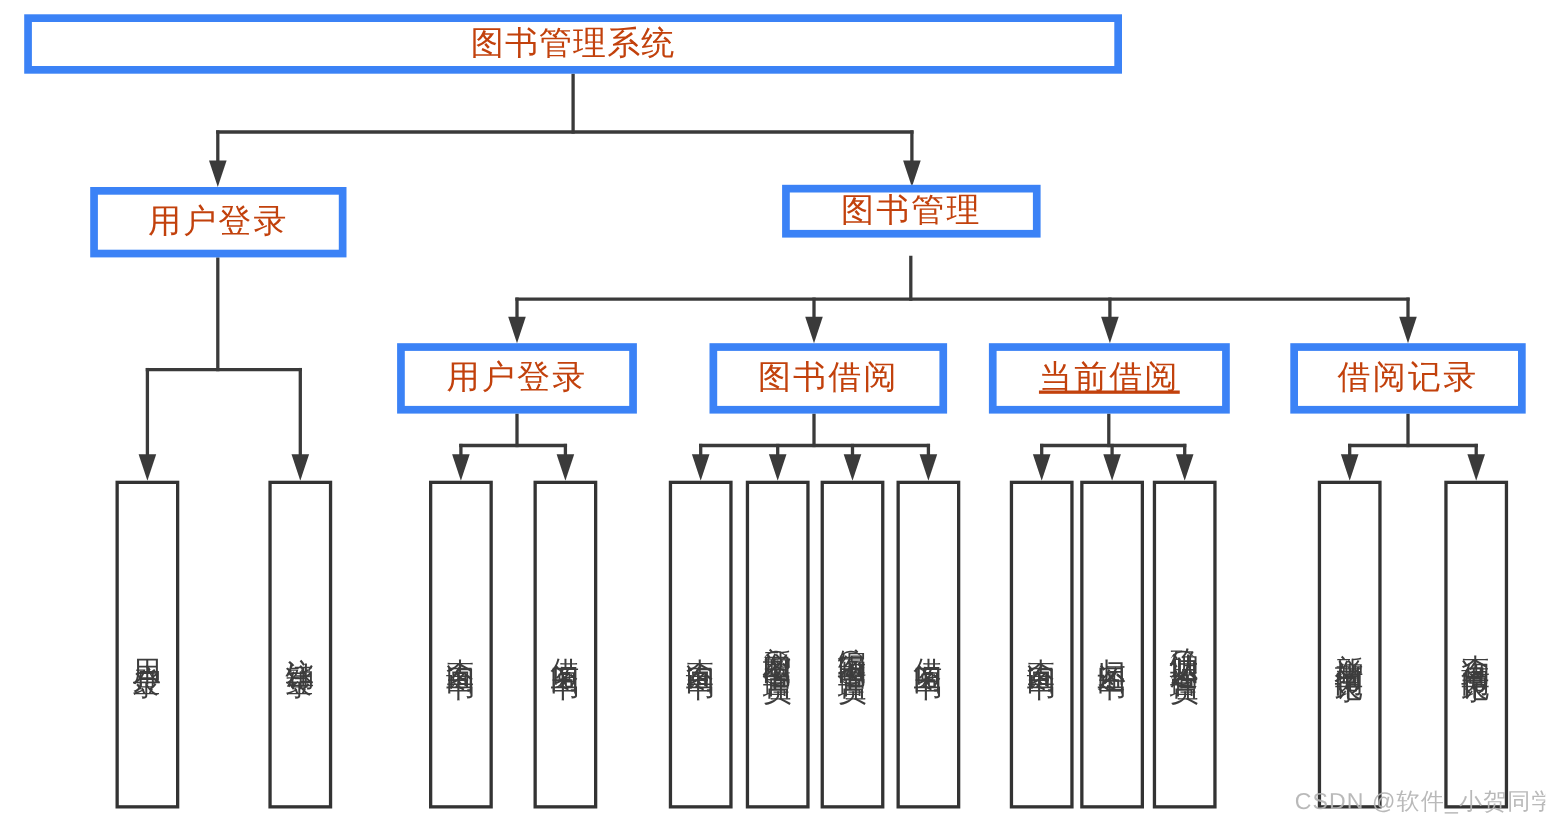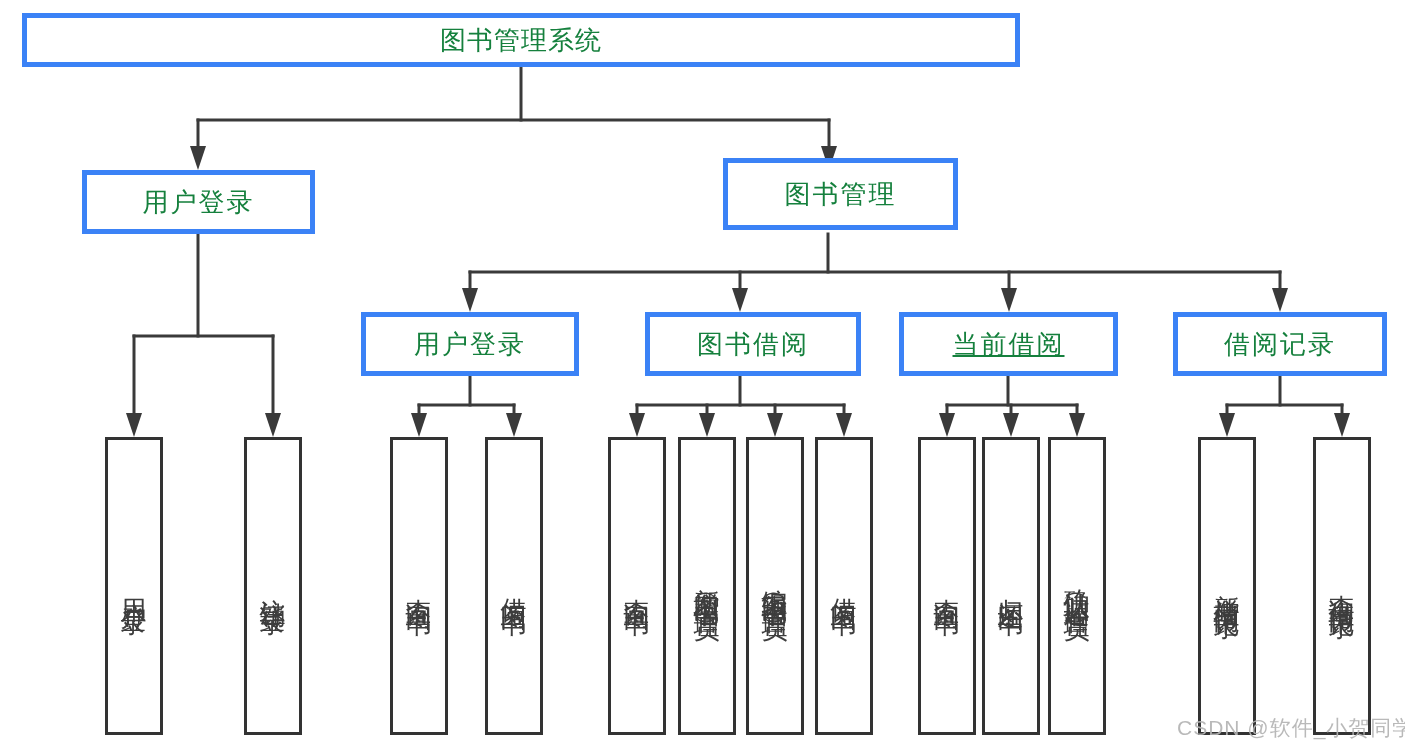--- a/index.html
+++ b/index.html
@@ -18,34 +18,34 @@
   .connectors {
     position: absolute;
     left: 0;
     top: 0;
     width: 1405px;
     height: 747px;
   }
   .box {
     position: absolute;
     box-sizing: border-box;
-    border: 5px solid #3b82f6;
+    border: 7px solid #3b82f6;
     background: #ffffff;
-    color: #15803d;
+    color: #c2410c;
     display: flex;
     align-items: center;
     justify-content: center;
-    font-size: 26px;
+    font-size: 30px;
     letter-spacing: 2px;
     line-height: 1;
     white-space: nowrap;
   }
   .box.root    { left: 22px;   top: 13px;  width: 998px; height: 54px; letter-spacing: 1px; }
   .box.n-login { left: 82px;   top: 170px; width: 233px; height: 64px; }
-  .box.n-mgmt  { left: 711px;  top: 158px; width: 235px; height: 72px; margin-left: 12px; }
+  .box.n-mgmt  { left: 711px;  top: 168px; width: 235px; height: 48px; }
   .box.n-new   { left: 361px;  top: 312px; width: 218px; height: 64px; }
   .box.n-bor   { left: 632px;  top: 312px; width: 216px; height: 64px; margin-left: 13px; }
   .box.n-cur   { left: 899px;  top: 312px; width: 219px; height: 64px; text-decoration: underline; }
   .box.n-rec   { left: 1173px; top: 312px; width: 214px; height: 64px; text-align: center; }
   .vbox {
     position: absolute;
     top: 437px;
     width: 58px;
     height: 298px;
     box-sizing: border-box;

